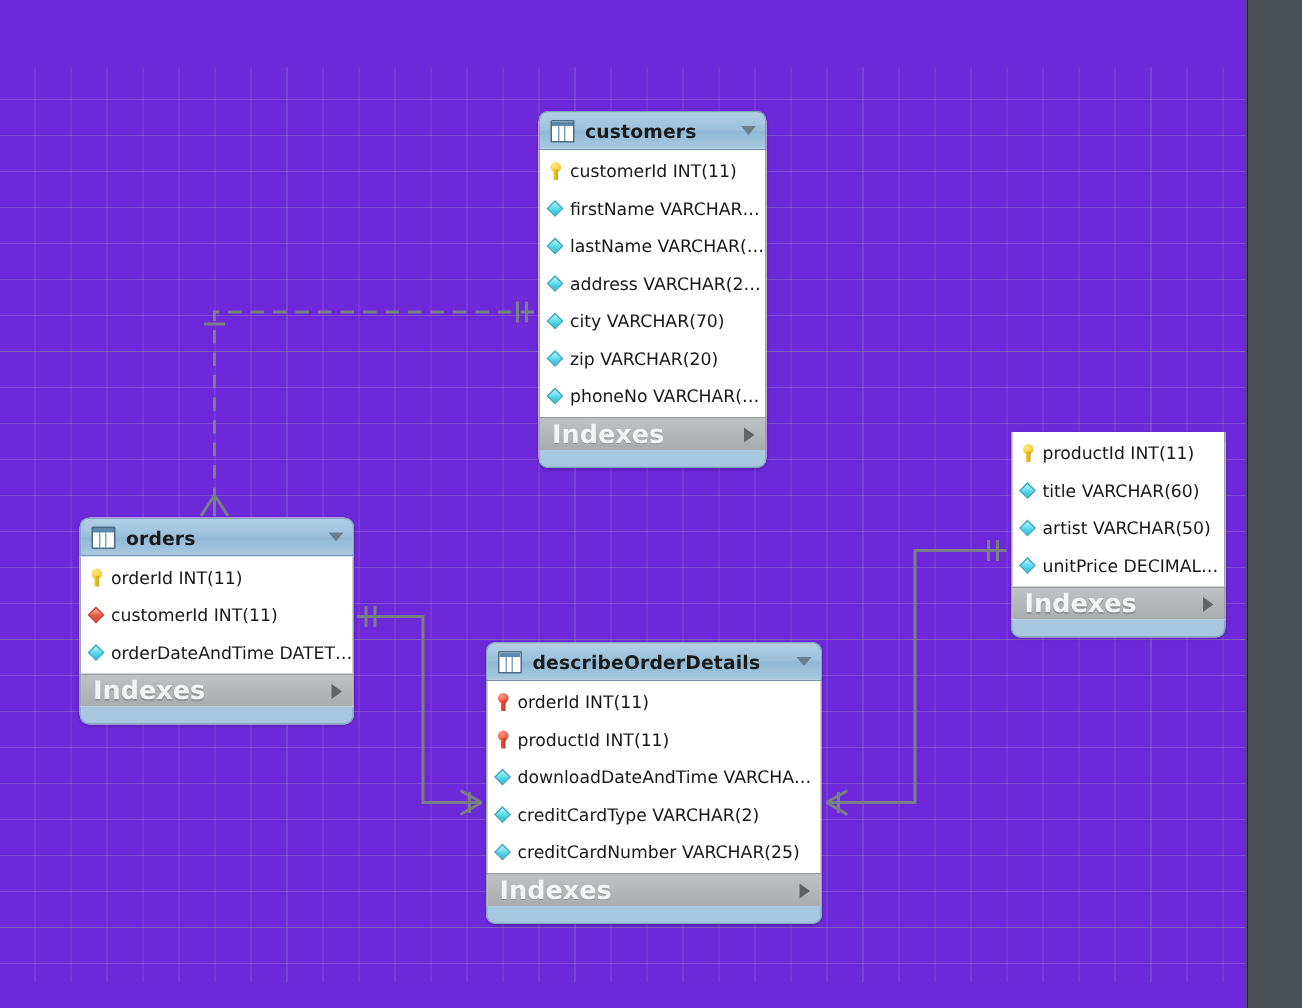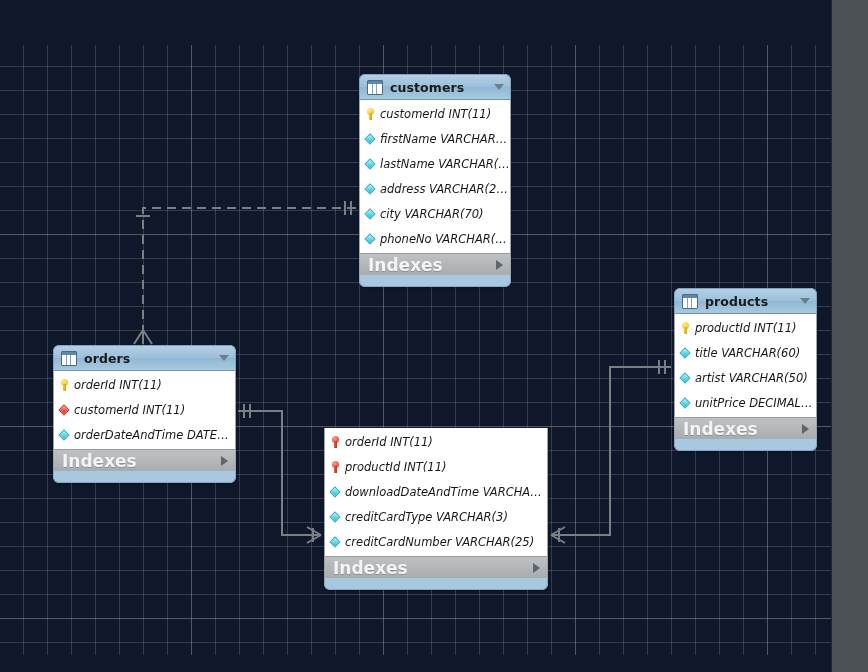--- a/index.html
+++ b/index.html
@@ -14,21 +14,21 @@
     font-family: "DejaVu Sans", "Liberation Sans", sans-serif;
     position: relative;
   }
 
   
   #canvas {
     position: absolute;
     left: 0; top: 0;
     width: 831px;
     height: 672px;
-    background: #0f172a;
+    background: #6d28d9;
     overflow: hidden;
   }
   
   #grid {
     position: absolute;
     left: 0;
     top: 45px;
     width: 831px;
     height: 610px;
     background-image:
@@ -120,21 +120,20 @@
     border-top: 6px solid #6d7e8b;
     flex: 0 0 auto;
   }
 
   .tbl-body {
     border-left: 1px solid #9fa3a6;
     border-right: 1px solid #9fa3a6;
     background: #ffffff;
     padding: 1px 0 2px 0;
     box-sizing: border-box;
-    font-style: italic;
   }
   .col {
     display: flex;
     align-items: center;
     height: 25px;
     padding-left: 5px;
     white-space: nowrap;
     overflow: hidden;
   }
   .col-text {
@@ -280,20 +279,24 @@
       <div class="col">
           <span class="gly dia"></span>
           <span class="col-text">address VARCHAR(255)</span>
         </div>
       <div class="col">
           <span class="gly dia"></span>
           <span class="col-text">city VARCHAR(70)</span>
         </div>
       <div class="col">
           <span class="gly dia"></span>
+          <span class="col-text">zip VARCHAR(20)</span>
+        </div>
+      <div class="col">
+          <span class="gly dia"></span>
           <span class="col-text">phoneNo VARCHAR(15)</span>
         </div>
     </div>
     <div class="tbl-indexes">
       <span class="idx-label">Indexes</span>
       <span class="idx-caret"></span>
     </div>
     <div class="tbl-foot"></div>
   </div>
 
@@ -318,55 +321,55 @@
         </div>
     </div>
     <div class="tbl-indexes">
       <span class="idx-label">Indexes</span>
       <span class="idx-caret"></span>
     </div>
     <div class="tbl-foot"></div>
   </div>
 
   <div class="tbl" style="left:324px; top:428px; width:224px;">
+    <div class="tbl-head">
+      <span class="tbl-icon"></span>
+      <span class="tbl-title">describeOrderDetails</span>
+      <span class="tbl-caret"></span>
+    </div>
     <div class="tbl-body">
       <div class="col">
           <span class="gly key-pkfk"></span>
           <span class="col-text">orderId INT(11)</span>
         </div>
       <div class="col">
           <span class="gly key-pkfk"></span>
           <span class="col-text">productId INT(11)</span>
         </div>
       <div class="col">
           <span class="gly dia"></span>
           <span class="col-text">downloadDateAndTime VARCHAR(45)</span>
         </div>
       <div class="col">
           <span class="gly dia"></span>
-          <span class="col-text">creditCardType VARCHAR(3)</span>
+          <span class="col-text">creditCardType VARCHAR(2)</span>
         </div>
       <div class="col">
           <span class="gly dia"></span>
           <span class="col-text">creditCardNumber VARCHAR(25)</span>
         </div>
     </div>
     <div class="tbl-indexes">
       <span class="idx-label">Indexes</span>
       <span class="idx-caret"></span>
     </div>
     <div class="tbl-foot"></div>
   </div>
 
   <div class="tbl" style="left:674px; top:288px; width:143px;">
-    <div class="tbl-head">
-      <span class="tbl-icon"></span>
-      <span class="tbl-title">products</span>
-      <span class="tbl-caret"></span>
-    </div>
     <div class="tbl-body">
       <div class="col">
           <span class="gly key-pk"></span>
           <span class="col-text">productId INT(11)</span>
         </div>
       <div class="col">
           <span class="gly dia"></span>
           <span class="col-text">title VARCHAR(60)</span>
         </div>
       <div class="col">

